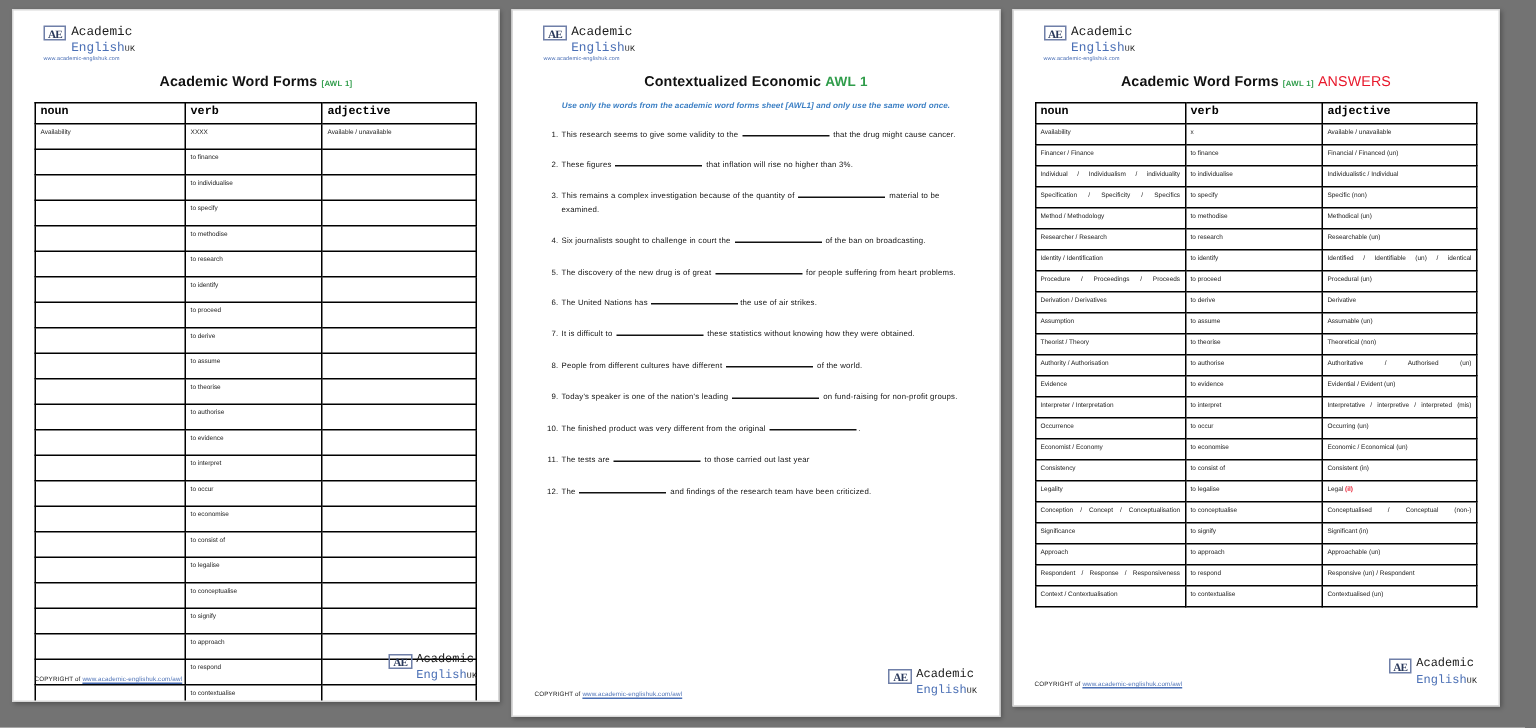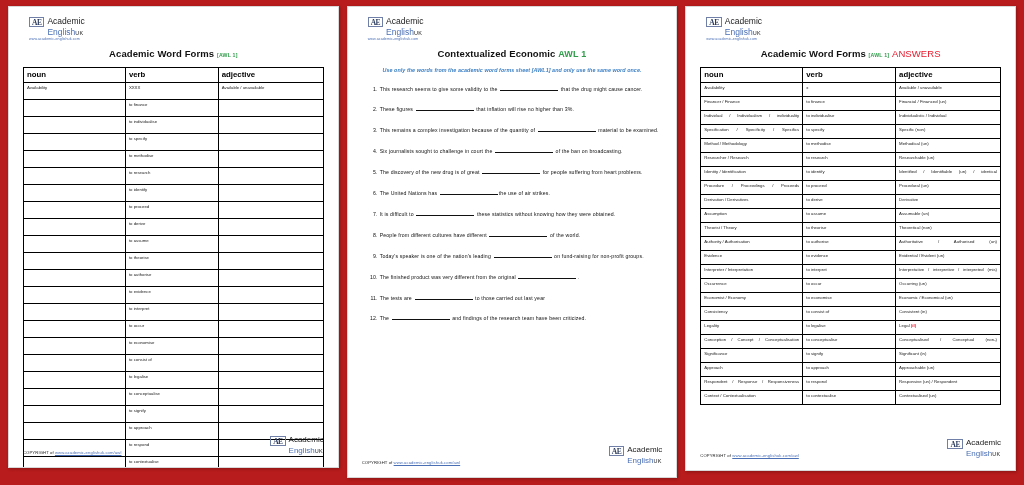--- a/index.html
+++ b/index.html
@@ -10,25 +10,25 @@
   body {
     width: 1024px;
     height: 485px;
     overflow: hidden;
     font-family: "Liberation Sans", sans-serif;
     position: relative;
   }
   .workspace {
     position: absolute;
     inset: 0;
-    background: #b91c1c;
+    background: #737373;
     display: flex;
     align-items: flex-start;
     justify-content: space-between;
-    padding: 6px 4px 0 4px;
+    padding: 6px 20px 0 4px;
     box-sizing: border-box;
   }
 
   
   .page {
     background: #ffffff;
     border: 1px solid #d8d8d8;
     box-shadow: 1px 1px 3px rgba(0,0,0,0.28);
     box-sizing: border-box;
     position: relative;
@@ -50,21 +50,21 @@
     border: 1px solid #6f7fa8;
     color: #2b3a5c;
     font-family: "Liberation Serif", serif;
     font-size: 7.5px;
     font-weight: bold;
     padding: 1px 2px 0 2px;
     letter-spacing: -0.5px;
     height: 10px;
     box-sizing: border-box;
   }
-  .logo-words { margin-left: 3px; font-family: Liberation Sans, sans-serif; }
+  .logo-words { margin-left: 3px; font-family: Liberation Mono, monospace; }
   .logo-academic { font-size: 8.5px; color: #1b1b1b; display: block; line-height: 8.5px; }
   .logo-eng-line { display: block; line-height: 8.5px; white-space: nowrap; }
   .logo-english { font-size: 8.5px; color: #4a6fb5; }
   .logo-uk { font-size: 5.5px; color: #1b1b1b; letter-spacing: 0.3px; }
   .logo-url {
     display: block;
     font-family: "Liberation Sans", sans-serif;
     font-size: 3.6px;
     color: #4a6fb5;
     letter-spacing: 0.1px;
@@ -102,20 +102,21 @@
   table.wf th, table.wf td {
     border: 1px solid #000000;
     text-align: left;
     vertical-align: top;
   }
   table.wf th {
     font-size: 7.8px;
     font-weight: bold;
     color: #000000;
     padding: 2px 3px 3px 3px;
+    font-family: Liberation Mono, monospace;
   }
   table.wf td {
     font-size: 4.3px;
     color: #1a1a1a;
     padding: 2px 3px 2px 3px;
     line-height: 5.4px;
   }
   
   .page-1 table.wf td { height: 12px; }
   .page-3 table.wf td { height: 9px; }

